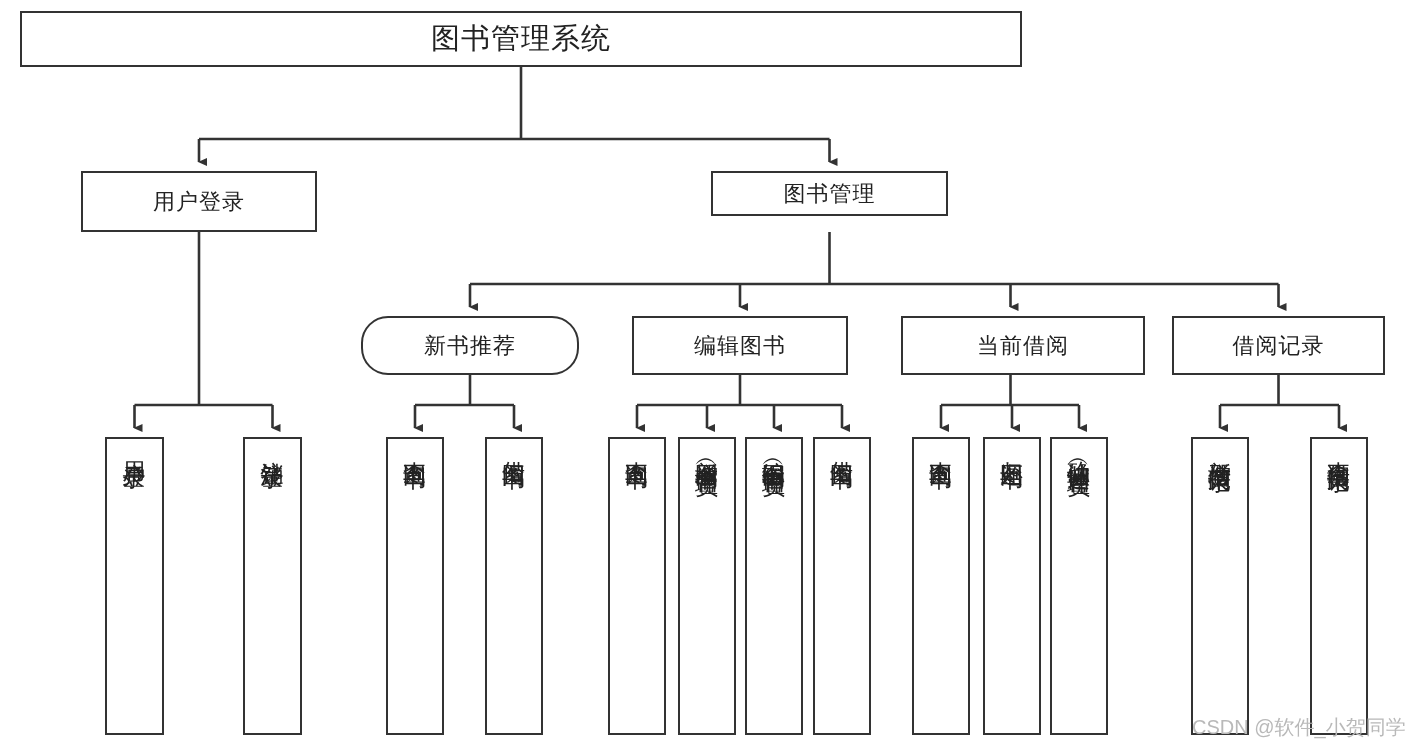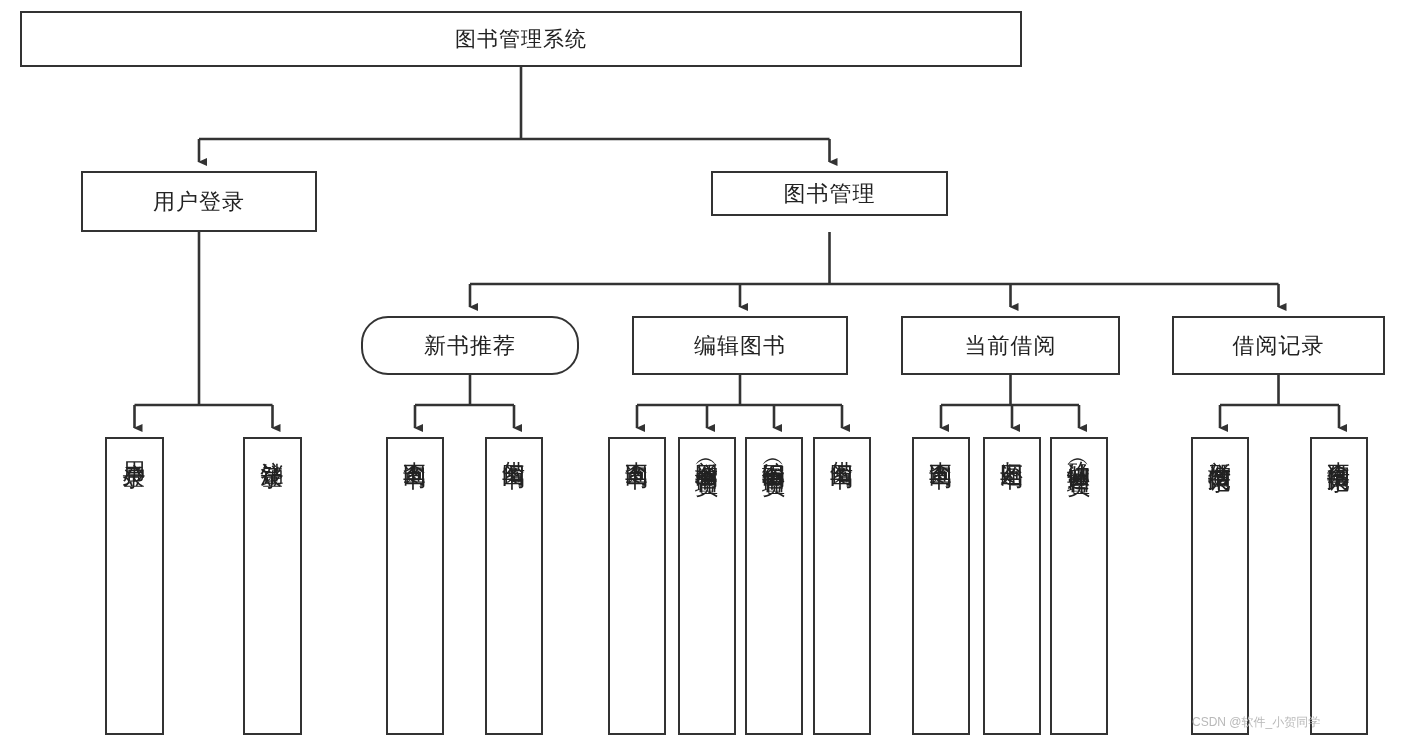--- a/index.html
+++ b/index.html
@@ -43,41 +43,41 @@
     line-height: 1.15;
     color: #222222;
   }
   
   .node.horiz .node-label {
     writing-mode: horizontal-tb;
     font-size: 22px;
     letter-spacing: 1px;
   }
   .node.root .node-label {
-    font-size: 21px;
+    font-size: 29px;
   }
   
   .node.vert {
     align-items: flex-start;
     justify-content: center;
     padding-top: 4px;
   }
   .node.vert .node-label {
     writing-mode: vertical-rl;
     text-orientation: upright;
     font-size: 23px;
     line-height: 1.05;
     letter-spacing: 2px;
     white-space: nowrap;
   }
   .watermark {
     position: absolute;
     left: 1192px;
     top: 714px;
-    font-size: 12px;
+    font-size: 20px;
     color: #b9b9b9;
     white-space: nowrap;
     z-index: 3;
     font-family: "Liberation Sans", "DejaVu Sans", sans-serif;
   }
 </style>
 </head>
 <body>
 
 <div id="canvas">
@@ -134,21 +134,21 @@
       </div>
       <div class="node horiz" style="left: 711px; top: 171px; width: 237px; height: 45px;">
         <span class="node-label">图书管理</span>
       </div>
       <div class="node horiz" style="left: 361px; top: 316px; width: 218px; height: 59px; border-radius: 27px;">
         <span class="node-label">新书推荐</span>
       </div>
       <div class="node horiz" style="left: 632px; top: 316px; width: 216px; height: 59px;">
         <span class="node-label">编辑图书</span>
       </div>
-      <div class="node horiz" style="left: 901px; top: 316px; width: 219px; height: 59px;">
+      <div class="node horiz" style="left: 901px; top: 316px; width: 244px; height: 59px;">
         <span class="node-label">当前借阅</span>
       </div>
       <div class="node horiz" style="left: 1172px; top: 316px; width: 213px; height: 59px;">
         <span class="node-label">借阅记录</span>
       </div>
       <div class="node vert" style="left: 105px; top: 437px; width: 59px; height: 298px;">
         <span class="node-label">用户登录</span>
       </div>
       <div class="node vert" style="left: 243px; top: 437px; width: 59px; height: 298px;">
         <span class="node-label">注销登录</span>

